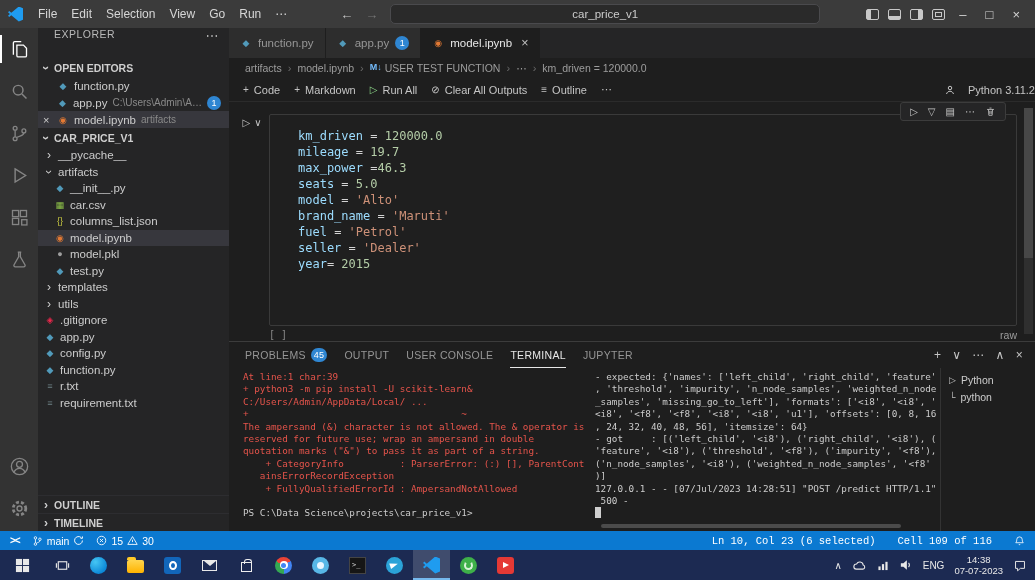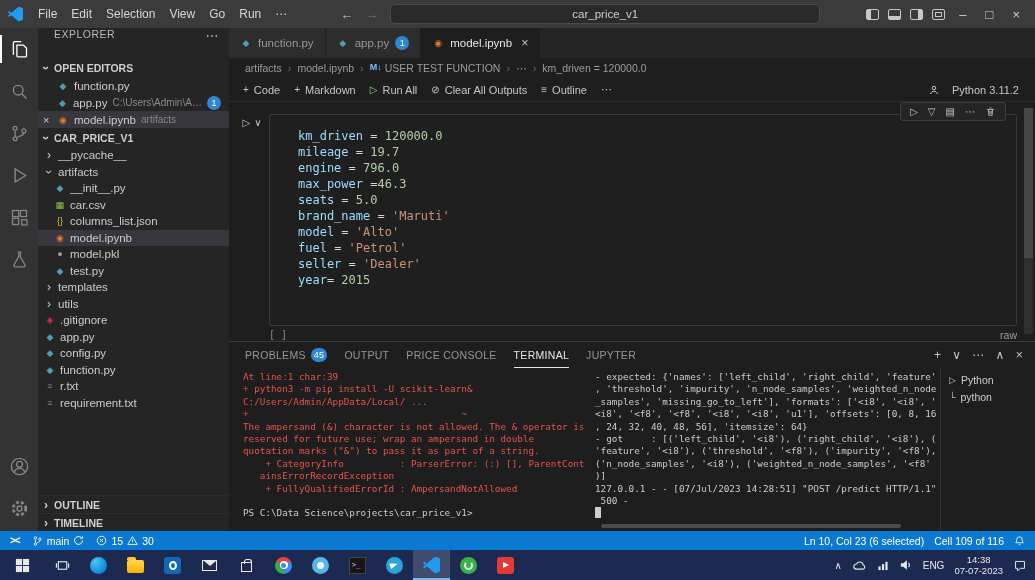--- a/index.html
+++ b/index.html
@@ -60,21 +60,21 @@
        background:#2d2d2d;border-right:1px solid #1e1e1e;}
   .tab.active{background:#1e1e1e;color:#e7e7e7;}
   .tab-close{font-size:12.5px;margin-left:3px;color:#c0c0c0;}
   .breadcrumbs{height:20px;display:flex;align-items:center;gap:6px;padding-left:16px;color:#9d9d9d;font-size:10.5px;white-space:nowrap;}
   .bc-sep{color:#6a6a6a;font-size:11px;}
   .bc-ico{color:#75beff;font-size:9px;font-weight:bold;}
   .nbtoolbar{height:24px;display:flex;align-items:center;gap:14px;padding-left:14px;font-size:11px;
              color:#c5c5c5;border-bottom:1px solid #2b2b2b;}
   .nbt-btn{display:flex;gap:5px;align-items:center;}
   .nbt-ico{font-size:10px;}
-  .nbt-right{margin-left:auto;display:flex;align-items:center;gap:12px;padding-right:16px;}
+  .nbt-right{margin-left:auto;display:flex;align-items:center;gap:12px;}
 
   .nbarea{flex:1;position:relative;padding:12px 18px 0 6px;}
   .cellrow{display:flex;}
   .gutter{width:34px;display:flex;align-items:flex-start;justify-content:center;gap:4px;padding-top:3px;
           color:#c5c5c5;font-size:10px;}
   .cell{flex:1;border:1px solid #3a3a3a;border-radius:2px;position:relative;background:#1f1f1f;min-height:212px;}
   .cell-toolbar{position:absolute;top:-13px;right:10px;display:flex;gap:10px;align-items:center;
                 background:#252526;border:1px solid #3c3c3c;border-radius:3px;padding:3px 9px;
                 color:#c5c5c5;font-size:10px;line-height:10px;}
   .code{padding:13px 0 8px 28px;font-family:"DejaVu Sans Mono",monospace;font-size:12px;line-height:16px;}
@@ -104,21 +104,21 @@
   .tl-ico{color:#c5c5c5;font-size:9px;}
   .red{color:#e5544b;}
   .cursor{display:inline-block;width:5.5px;height:11px;background:#cfcfcf;vertical-align:-1px;}
   .hscroll{position:absolute;bottom:3px;left:372px;width:300px;height:4px;background:#565656;border-radius:2px;opacity:.8;}
 
   
   .statusbar{height:19px;background:#0b79d1;display:flex;align-items:center;color:#fff;
              font-size:10.5px;padding:0 10px;gap:12px;}
   .sb-item{display:flex;align-items:center;gap:4px;}
   .sb-remote{font-weight:bold;letter-spacing:-1px;font-size:10px;}
-  .sb-right{margin-left:auto;display:flex;gap:10px;align-items:flex-end;}
+  .sb-right{margin-left:auto;display:flex;gap:22px;align-items:flex-end;font-family:Liberation Mono, monospace;}
 
   
   .taskbar{height:30px;background:#1c2a52;display:flex;align-items:stretch;color:#e8e8e8;}
   .tk-start{width:44px;display:flex;align-items:center;justify-content:center;}
   .tk-search{width:250px;background:#f5f5f5;display:flex;align-items:center;gap:7px;padding:0 8px;
              color:#5e5e5e;font-size:11px;}
   .tk-choc{width:18px;height:18px;border-radius:3px;margin-left:auto;
            background:linear-gradient(135deg,#9a6a36,#5d3a1a 60%,#3e2712);}
   .tk-view{width:36px;display:flex;align-items:center;justify-content:center;}
   .tk-apps{display:flex;align-items:stretch;}
@@ -442,25 +442,24 @@
               <span>⋯</span>
               <span>
                 <svg width="11" height="11" viewBox="0 0 16 16" fill="none" stroke="currentColor" stroke-width="1.2">
                   <path d="M3 5h10M6.5 3h3M5 5l.6 8.5h4.8L11 5M7 7v4.5M9 7v4.5"></path>
                 </svg>
               </span>
             </div>
           <div class="code">
               <div class="code-line"><span class="tok-var">km_driven</span><span class="tok-op"> = </span><span class="tok-num">120000.0</span></div>
               <div class="code-line"><span class="tok-var">mileage</span><span class="tok-op"> = </span><span class="tok-num">19.7</span></div>
-              <div class="code-line"><span class="tok-var">engine</span><span class="tok-op"> = </span><span class="tok-num">796.0</span></div>
               <div class="code-line"><span class="tok-var">max_power</span><span class="tok-op"> =</span><span class="tok-num">46.3</span></div>
               <div class="code-line"><span class="tok-var">seats</span><span class="tok-op"> = </span><span class="tok-num">5.0</span></div>
+              <div class="code-line"><span class="tok-var">model</span><span class="tok-op"> = </span><span class="tok-str">'Alto'</span></div>
               <div class="code-line"><span class="tok-var">brand_name</span><span class="tok-op"> = </span><span class="tok-str">'Maruti'</span></div>
-              <div class="code-line"><span class="tok-var">model</span><span class="tok-op"> = </span><span class="tok-str">'Alto'</span></div>
               <div class="code-line"><span class="tok-var">fuel</span><span class="tok-op"> = </span><span class="tok-str">'Petrol'</span></div>
               <div class="code-line"><span class="tok-var">seller</span><span class="tok-op"> = </span><span class="tok-str">'Dealer'</span></div>
               <div class="code-line"><span class="tok-var">year</span><span class="tok-op">= </span><span class="tok-num">2015</span></div>
               <div class="code-line">&nbsp;</div>
             </div>
         </div>
       </div>
       <div class="cell-status">
         <span>[ ]</span>
         <span class="cell-lang">raw</span>
@@ -474,21 +473,21 @@
       <div class="panel-header">
         <span id="panel-tabs" style="display:flex;gap:17px;height:100%">
             <span class="ptab">
               <span>PROBLEMS</span>
               <span class="badge">45</span>
             </span>
             <span class="ptab">
               <span>OUTPUT</span>
             </span>
             <span class="ptab">
-              <span>PRICE CONSOLE</span>
+              <span>USER CONSOLE</span>
             </span>
             <span class="ptab active">
               <span>TERMINAL</span>
             </span>
             <span class="ptab">
               <span>JUPYTER</span>
             </span>
           </span>
         <span class="panel-actions">
             <span>+</span>

